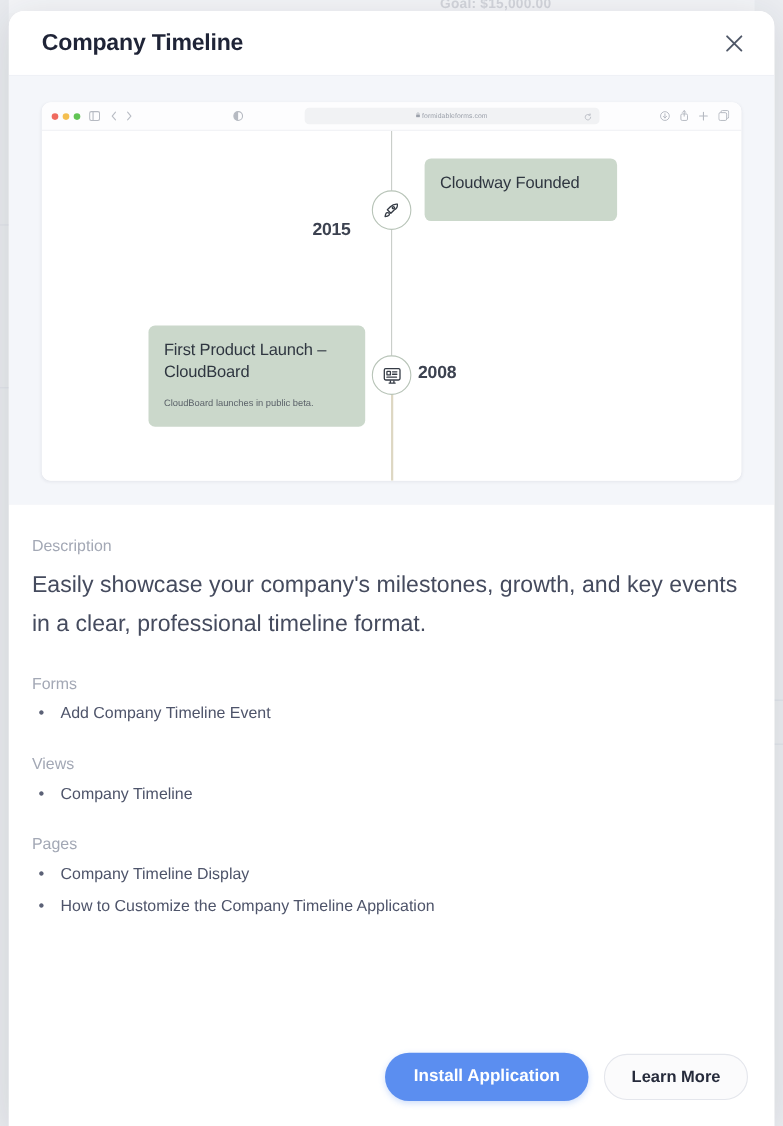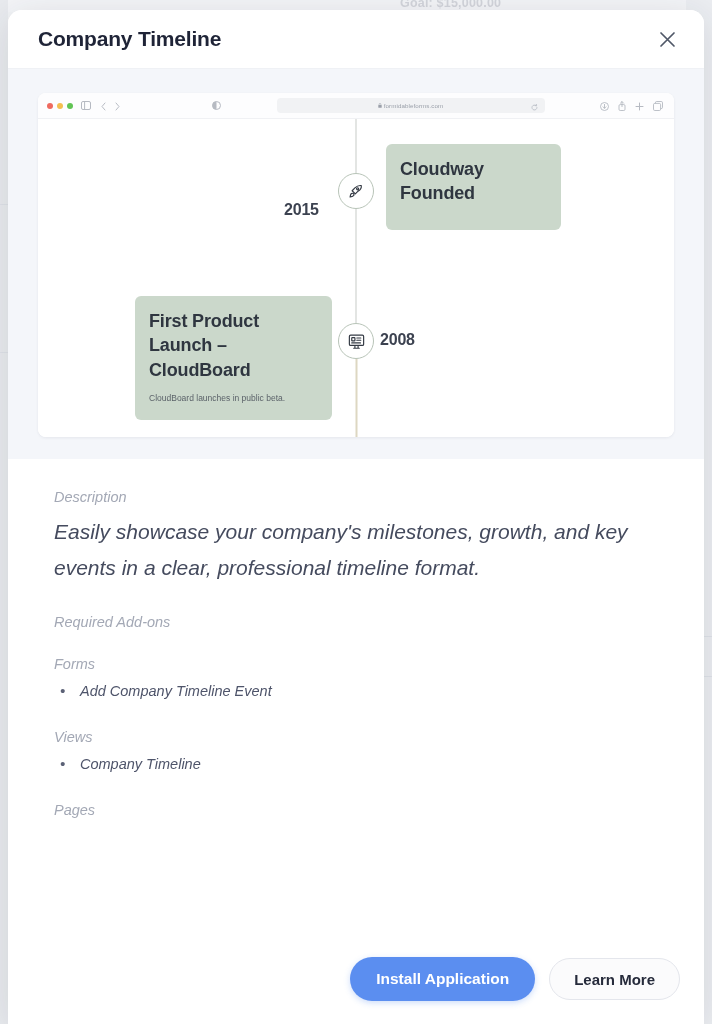--- a/index.html
+++ b/index.html
@@ -139,32 +139,31 @@
   .tl-card {
     position: absolute;
     width: 175px;
     background: #cbd8cb;
     border-radius: 6px;
     padding: 13px 14px 15px 14px;
   }
   .tl-card.c1 { left: 348px; top: 25px; }
   .tl-card.c2 { left: 97px; top: 177px; width: 197px; }
   .tl-card-title {
-    font-size: 18px; font-weight: bold; color: #2f3640;
+    font-size: 15px; font-weight: normal; color: #2f3640;
     line-height: 1.35; margin-bottom: 9px; letter-spacing: -.15px;
   }
   .tl-card-desc {
     font-size: 8.5px; color: #5b6269; line-height: 1.65;
   }
 
   
   .content {
-    padding: 30px 30px 0 46px;
-    background: #fff;
-    font-style: italic;
+    padding: 30px 30px 0 21px;
+    background: #fff;
   }
   .sec-label {
     font-size: 14.5px; color: #a3a8b5; font-weight: normal;
     margin-bottom: 9px;
   }
   .sec-para {
     font-size: 21px; color: #454b5e; line-height: 1.72;
     margin-bottom: 28px;
   }
   .sec-block { margin-bottom: 26px; }
@@ -352,39 +351,42 @@
   </div>
 
   <div class="content">
 
     <div>
       <div class="sec-label">Description</div>
       <div class="sec-para">Easily showcase your company's milestones, growth, and key events in a clear, professional timeline format.</div>
     </div>
 
     <div class="sec-block">
-      <div class="sec-label">Required Add-ons</div>
     </div>
 
     <div class="sec-block">
       <div class="sec-label">Forms</div>
       <ul class="sec-list">
         <li>Add Company Timeline Event</li>
       </ul>
     </div>
 
     <div class="sec-block">
       <div class="sec-label">Views</div>
       <ul class="sec-list">
         <li>Company Timeline</li>
       </ul>
     </div>
 
     <div class="sec-block">
       <div class="sec-label">Pages</div>
+      <ul class="sec-list">
+        <li>Company Timeline Display</li>
+        <li>How to Customize the Company Timeline Application</li>
+      </ul>
     </div>
 
   </div>
 
   <div class="footer-fade">
     <button class="btn btn-primary">Install Application</button>
     <button class="btn btn-secondary">Learn More</button>
   </div>
 
 </div>

